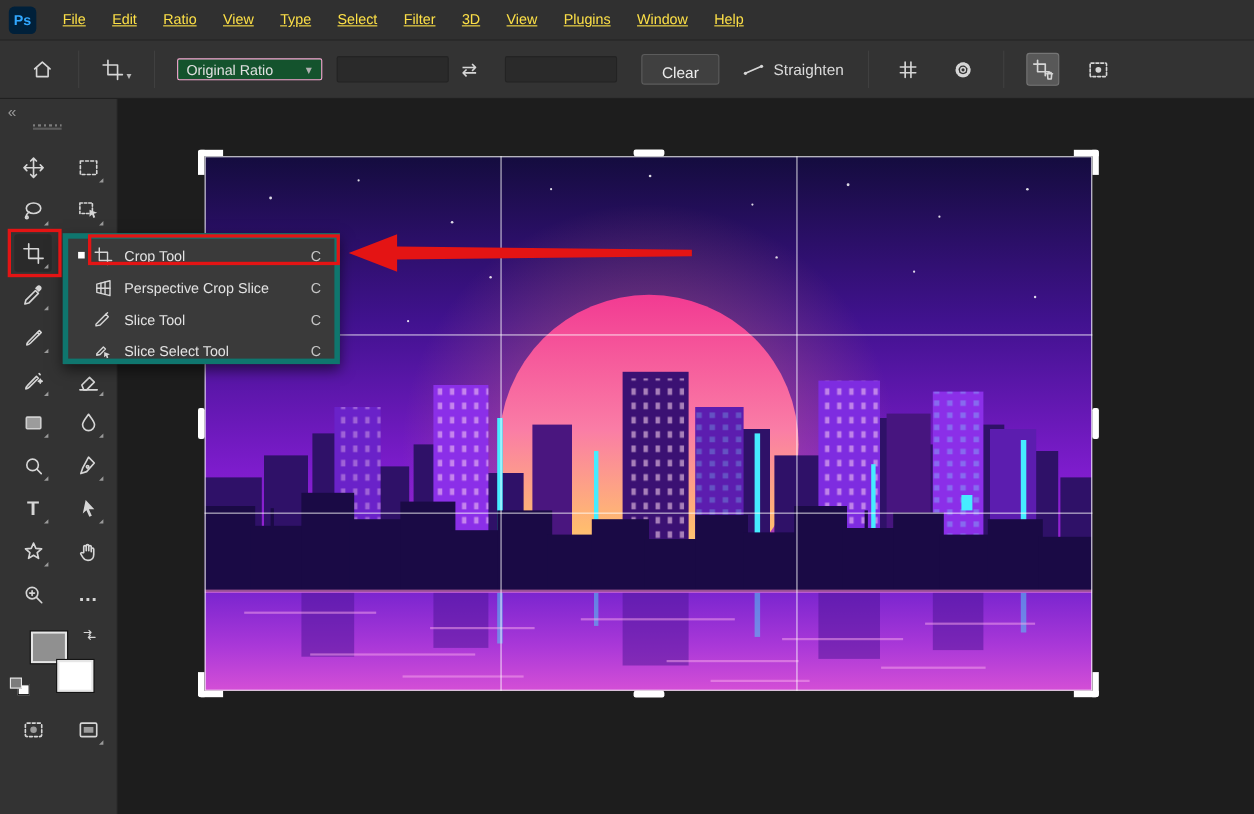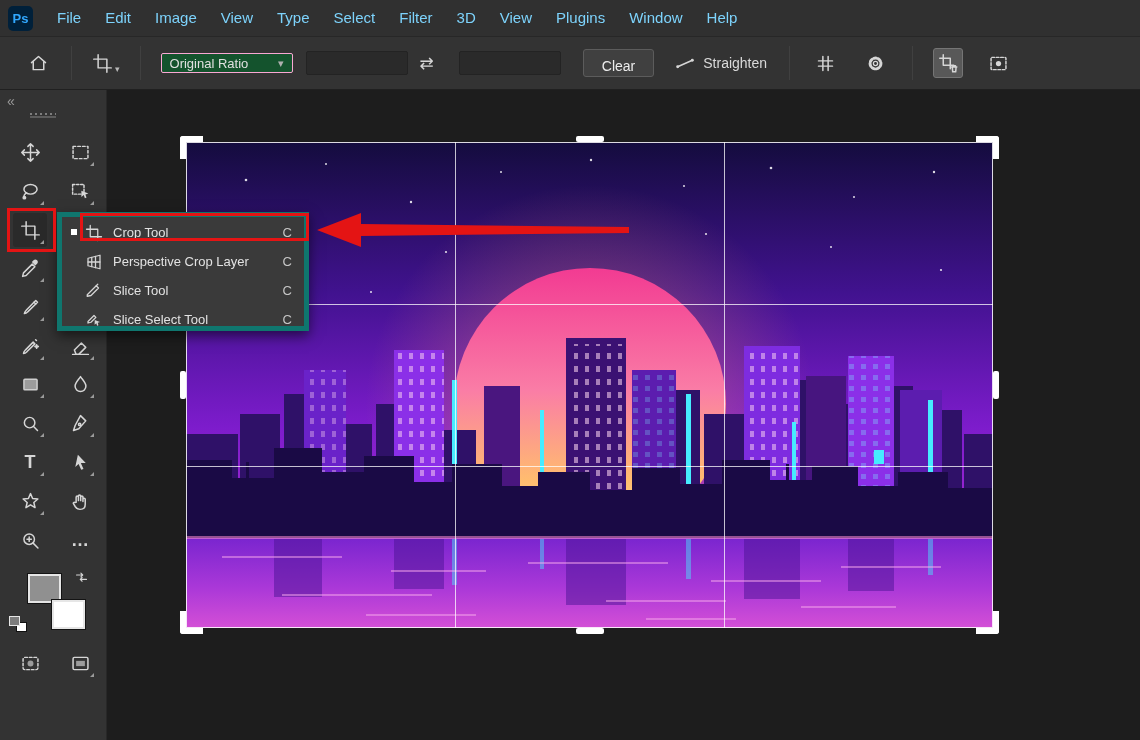--- a/index.html
+++ b/index.html
@@ -12,21 +12,21 @@
     -webkit-font-smoothing:antialiased;
   }
 
   
   .menubar { height:36px; background:#303030; display:flex; align-items:center; }
   .ps-logo {
     width:25px; height:25px; margin:0 12px 0 8px; border-radius:5px;
     background:#00203a; color:#31a8ff; font-weight:bold; font-size:13px;
     display:flex; align-items:center; justify-content:center;
   }
-  .menu-item { padding:0 12px; font-size:15px; color:#7dd3fc; line-height:36px; cursor:default; }
+  .menu-item { padding:0 12px; font-size:13px; color:#fde047; line-height:36px; cursor:default;text-decoration:underline; }
 
   
   .optionsbar {
     height:54px; background:#333333; border-top:1px solid #272727; border-bottom:1px solid #202020;
     display:flex; align-items:center;
   }
   .ob-sep { width:1px; height:34px; background:#404040; }
   .icon { width:21px; height:21px; stroke:#d6d6d6; fill:none; stroke-width:1.7; stroke-linecap:round; stroke-linejoin:round; display:block; }
   .icon .f { fill:#d6d6d6; stroke:none; }
   .ob-home { margin:0 22px 0 28px; }
@@ -120,21 +120,21 @@
   .ann-box { position:absolute; border:3px solid #e41414; z-index:60; pointer-events:none; }
   .ann-arrow { position:absolute; z-index:60; pointer-events:none; }
 </style>
 </head>
 <body>
 
 <div class="menubar">
   <div class="ps-logo">Ps</div>
   <span class="menu-item">File</span>
   <span class="menu-item">Edit</span>
-  <span class="menu-item">Image</span>
+  <span class="menu-item">Ratio</span>
   <span class="menu-item">View</span>
   <span class="menu-item">Type</span>
   <span class="menu-item">Select</span>
   <span class="menu-item">Filter</span>
   <span class="menu-item">3D</span>
   <span class="menu-item">View</span>
   <span class="menu-item">Plugins</span>
   <span class="menu-item">Window</span>
   <span class="menu-item">Help</span>
 </div>
@@ -539,21 +539,21 @@
       </svg>
     <span class="fly-label">Crop Tool</span>
     <span class="fly-sc">C</span>
   </div>
   <div class="fly-row">
     <span class="marker"></span>
     <svg class="icon" viewBox="0 0 24 24">
         <path d="M4 7l16-4v18l-16-4z"></path>
         <path d="M9 5.8v12.4M14 4.5v15M4 12h16"></path>
       </svg>
-    <span class="fly-label">Perspective Crop Layer</span>
+    <span class="fly-label">Perspective Crop Slice</span>
     <span class="fly-sc">C</span>
   </div>
   <div class="fly-row">
     <span class="marker"></span>
     <svg class="icon" viewBox="0 0 24 24">
         <path d="M3 17L15 5l3 3L8 18l-5 1z"></path>
         <path d="M15 5l2-2"></path>
       </svg>
     <span class="fly-label">Slice Tool</span>
     <span class="fly-sc">C</span>

